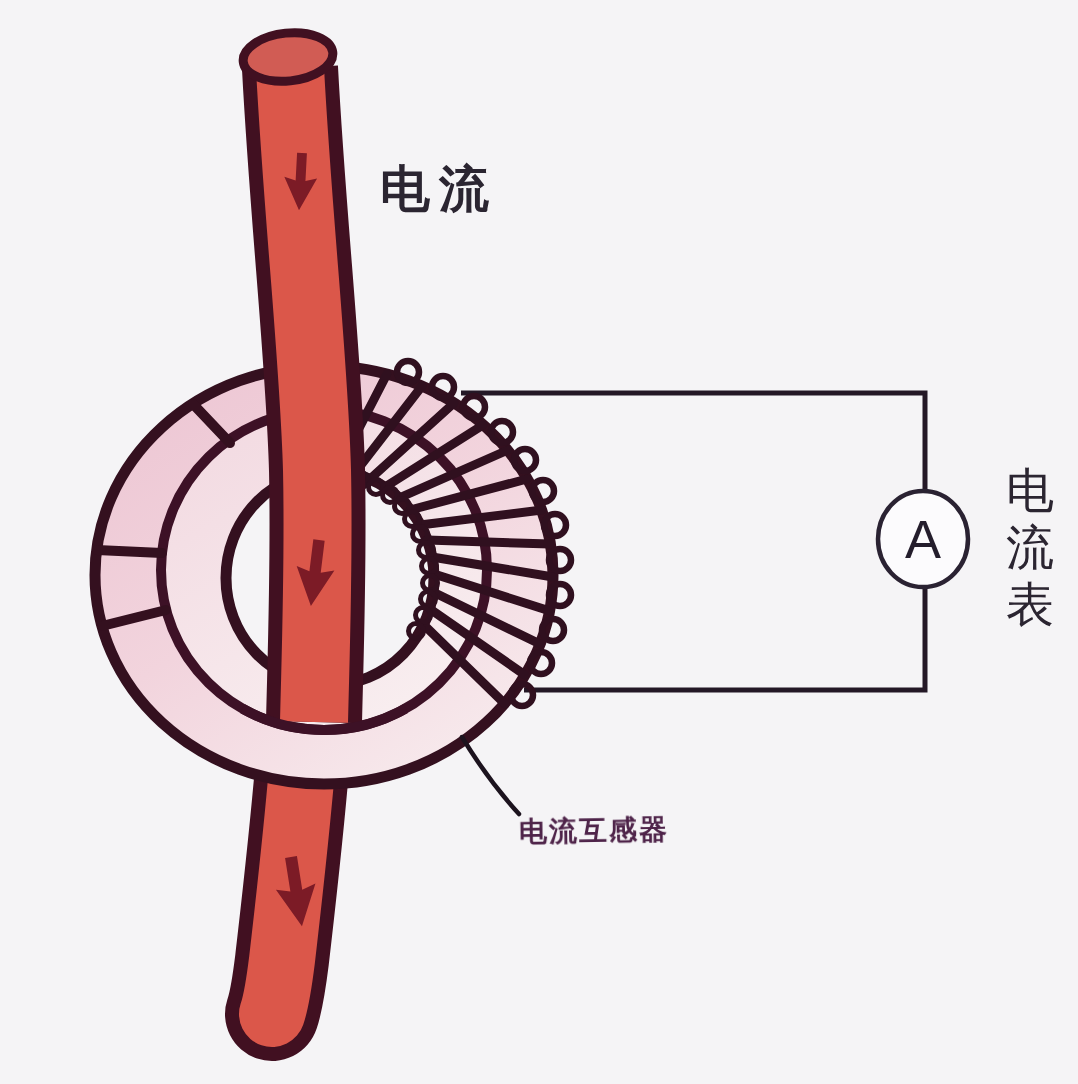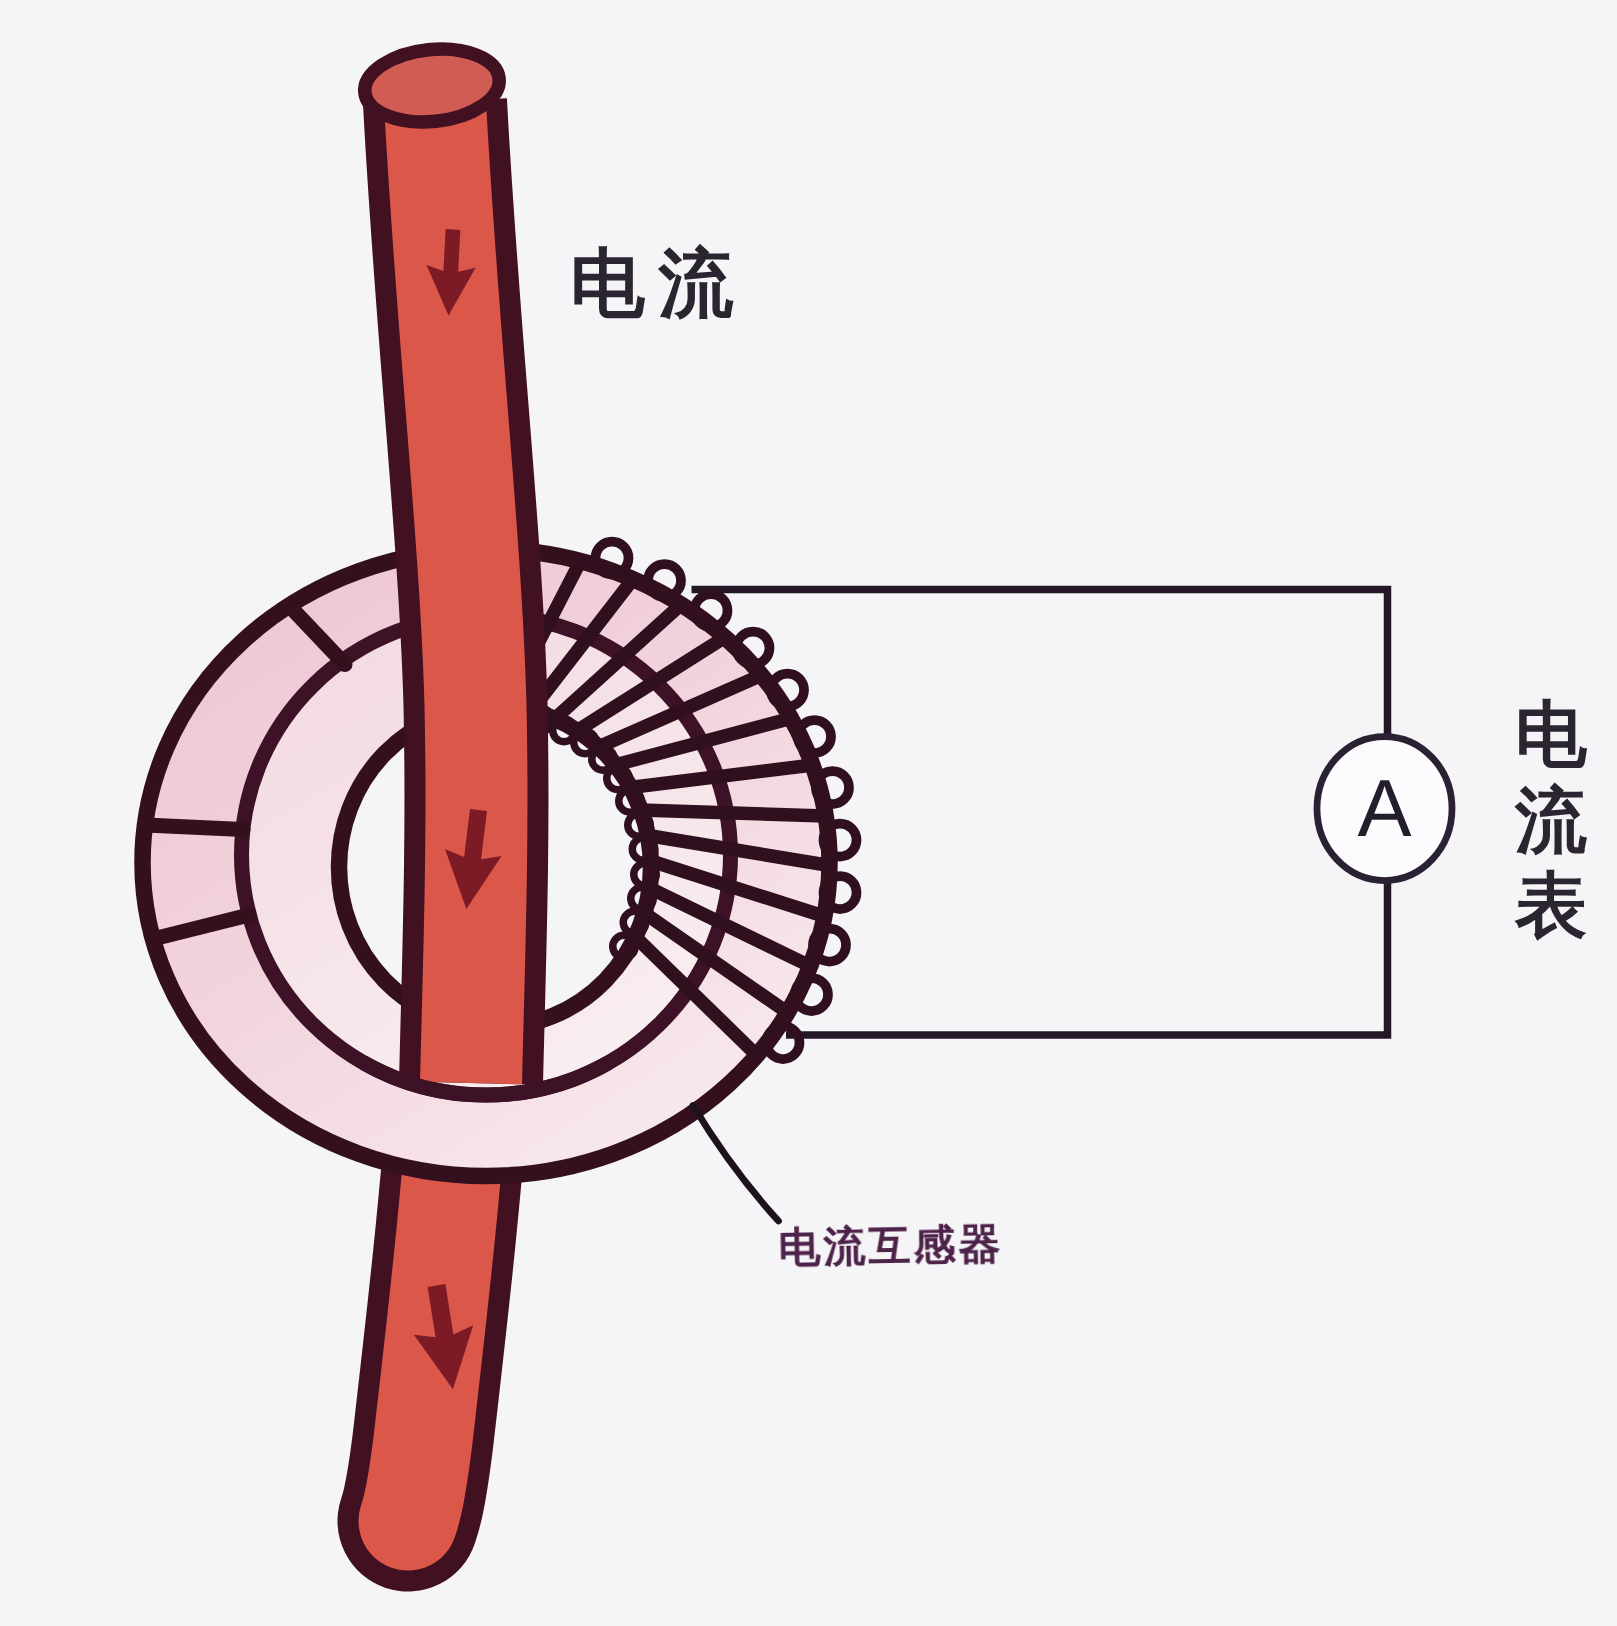--- a/index.html
+++ b/index.html
@@ -2,22 +2,22 @@
 <html><head>
 <meta charset="utf-8">
 <style>
   html,body{margin:0;padding:0;}
   body{width:1078px;height:1084px;position:relative;overflow:hidden;
        background:#f5f4f6;font-family:"Liberation Sans","DejaVu Sans",sans-serif;}
   .stage{position:absolute;left:0;top:0;width:996px;height:1084px;}
   svg{position:absolute;left:0;top:0;}
   .lbl{position:absolute;color:#2b2531;}
   .lbl-current{left:380px;top:156px;font-size:50px;font-weight:600;letter-spacing:9px;}
-  .lbl-ammeter{left:1006px;top:462px;width:52px;font-size:48px;font-weight:700;
-               line-height:57px;word-break:break-all;text-align:right;}
+  .lbl-ammeter{left:1006px;top:462px;width:52px;font-size:48px;font-weight:400;
+               line-height:57px;word-break:break-all;text-align:left;}
   .lbl-ct{left:519px;top:812px;font-size:28px;font-weight:bold;letter-spacing:2px;
           color:#4e2349;filter:blur(.3px);transform:rotate(-1deg);}
   .ammeter-a{left:883px;top:505px;width:80px;height:68px;display:flex;
              align-items:center;justify-content:center;font-size:54px;
              font-weight:500;color:#241d2c;}
 </style>
 </head>
 <body>
 
 <div class="stage">

